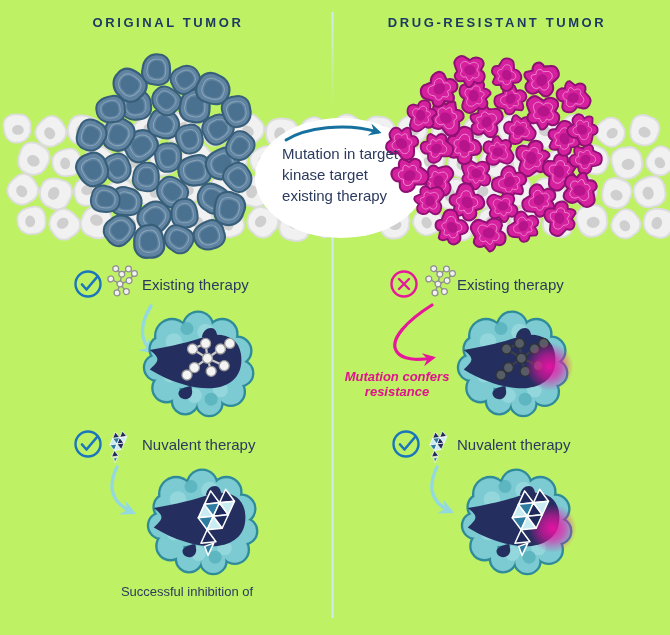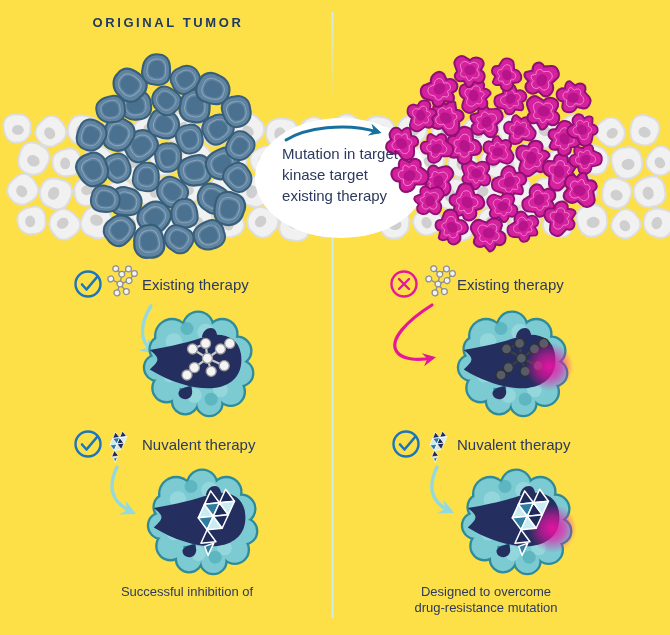--- a/index.html
+++ b/index.html
@@ -1,16 +1,16 @@
 <!DOCTYPE html>
 <html><head>
 <meta charset="utf-8">
 <style>
   html,body{margin:0;padding:0;background:#fff;}
-  #stage{position:relative;width:670px;height:635px;background:#fde047;overflow:hidden;
+  #stage{position:relative;width:670px;height:635px;background:#bef264;overflow:hidden;
          font-family:"Liberation Sans",sans-serif;}
   #scene{position:absolute;left:0;top:0;}
   .abs{position:absolute;}
   .ctr{transform:translateX(-50%);}
   .title{font-size:13px;font-weight:700;letter-spacing:2.6px;color:#1e3a63;white-space:nowrap;line-height:1;}
   .lbl{font-size:15px;color:#2b3a5e;white-space:nowrap;line-height:1;}
   .midtxt{font-size:15px;line-height:21px;color:#2b3a5e;text-align:left;white-space:nowrap;}
   .res{color:#e0148c;font-weight:700;font-style:italic;}
   .pinknote{font-size:13px;line-height:15px;font-weight:700;font-style:italic;color:#e0148c;text-align:center;white-space:nowrap;}
   .cap{font-size:13px;line-height:16px;color:#2b3a5e;text-align:center;white-space:nowrap;}
@@ -368,35 +368,36 @@
     <use href="#nuvalogo" transform="translate(10,-4) rotate(-6) scale(1.25)"></use>
   </g>
   <g transform="translate(518,520) scale(0.93)">
     <use href="#protein"></use>
     <circle cx="37" cy="9" r="26" fill="url(#glowGrad)"></circle>
     <use href="#nuvalogo" transform="translate(10,-4) rotate(-6) scale(1.25)"></use>
   </g>
 </svg>
 
 <div class="abs ctr title txt" style="left:168px;top:16px">ORIGINAL TUMOR</div>
+<div class="abs ctr title txt" style="left:497px;top:16px">DRUG-RESISTANT TUMOR</div>
 
 <div class="abs ctr midtxt txt" style="left:340px;top:143px">
   <div>Mutation in target</div>
   <div>kinase target</div>
   <div>existing therapy</div>
 </div>
 
 <div class="abs lbl txt" style="left:142px;top:277px">Existing therapy</div>
 <div class="abs lbl txt" style="left:457px;top:277px">Existing therapy</div>
 
+<div class="abs ctr pinknote txt" style="left:397px;top:369px">
+  <div>Mutation confers</div>
+  <div>resistance</div>
+</div>
 
 <div class="abs lbl txt" style="left:142px;top:437px">Nuvalent therapy</div>
 <div class="abs lbl txt" style="left:457px;top:437px">Nuvalent therapy</div>
 
 <div class="abs ctr cap txt" style="left:187px;top:584px">
   <div>Successful inhibition of</div>
 </div>
-<div class="abs ctr cap txt" style="left:486px;top:584px">
-  <div>Designed to overcome</div>
-  <div>drug-resistance mutation</div>
+
 </div>
 
-</div>
-
 </body></html>

